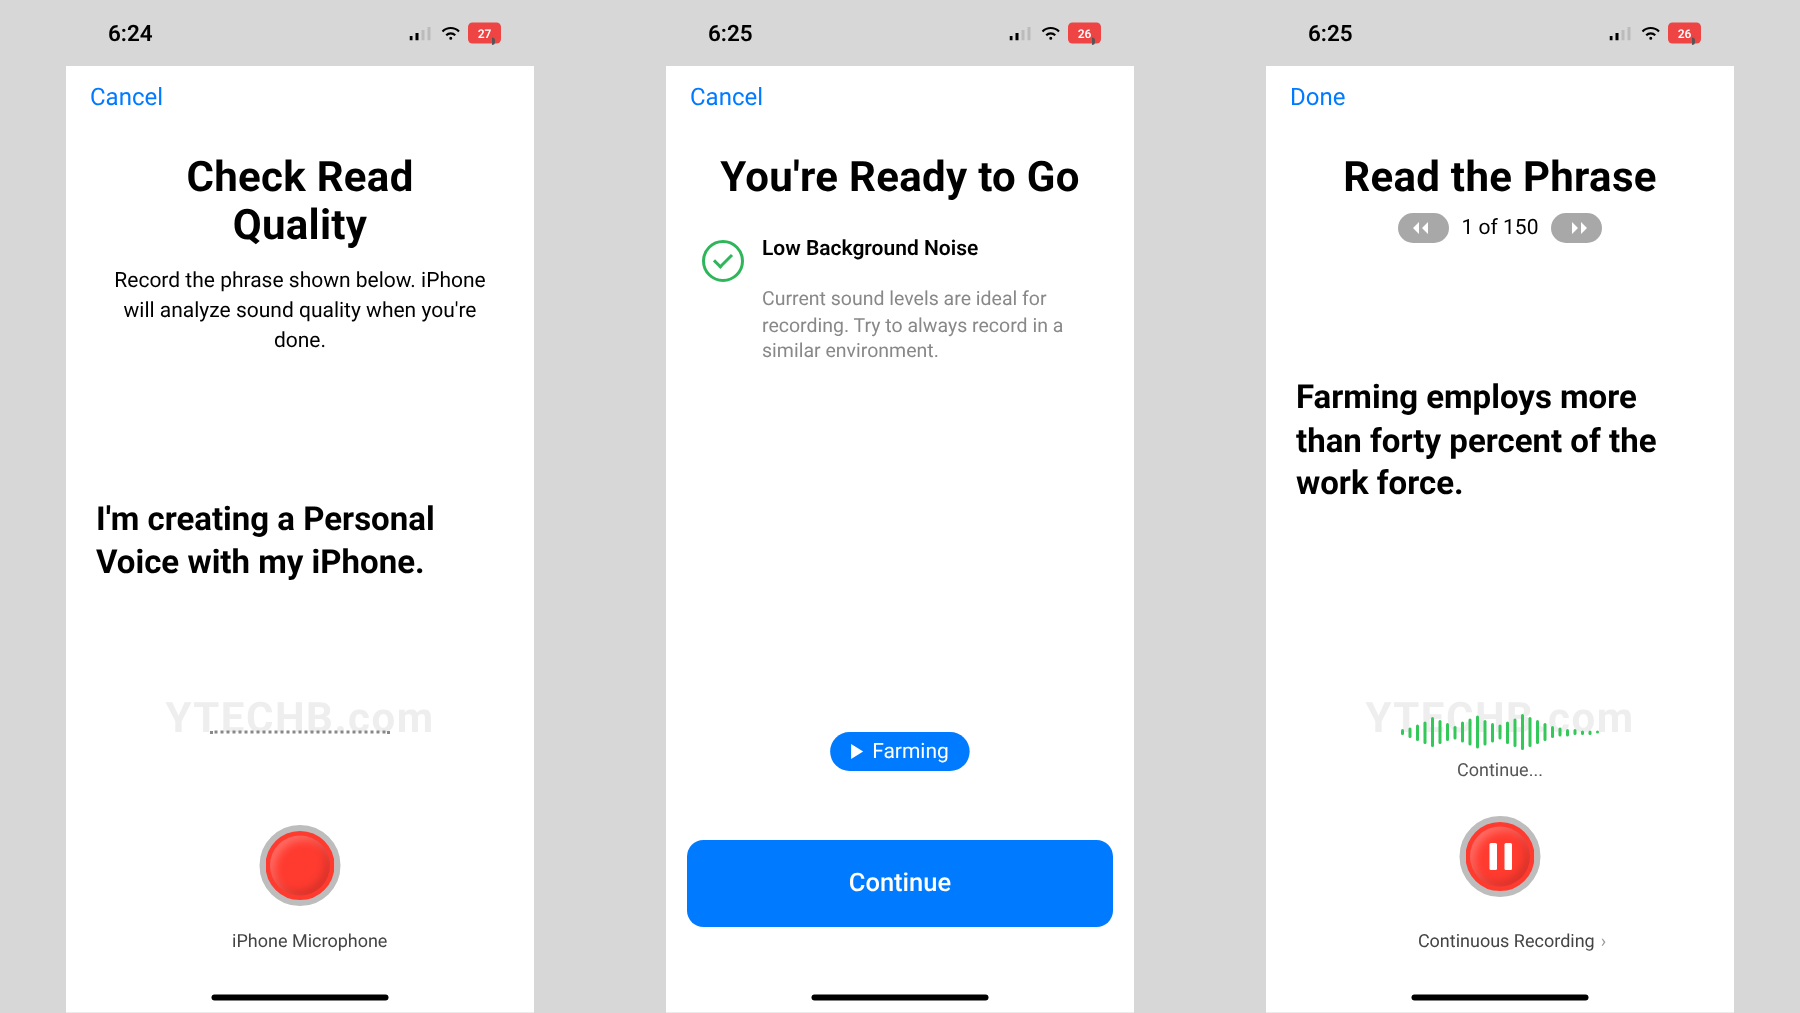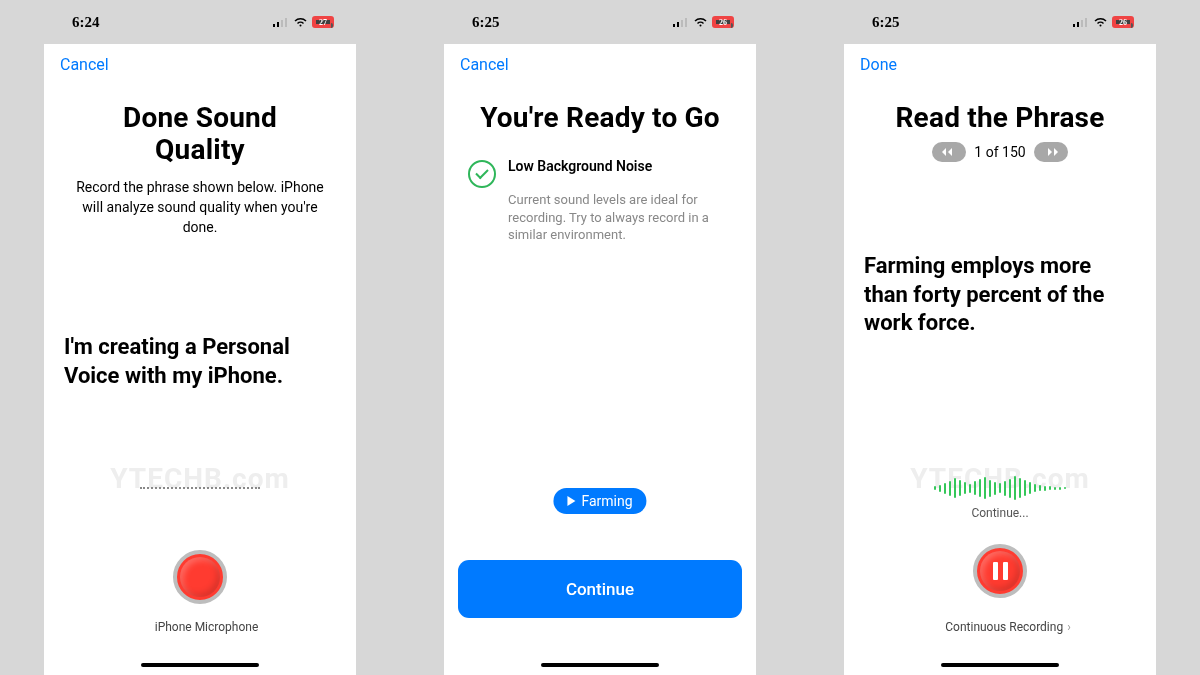--- a/index.html
+++ b/index.html
@@ -22,21 +22,20 @@
   }
   .status-bar {
     height: 44px;
     background: #d7d7d7;
     display: flex;
     justify-content: space-between;
     align-items: center;
     padding: 0 22px 0 28px;
     font-size: 15px;
     font-weight: 600;
-    font-family: Liberation Serif, serif;
   }
   .status-right { display: flex; align-items: center; gap: 4px; }
   .signal-icon, .wifi-icon, .battery-icon { display: inline-flex; align-items: center; }
   .nav-bar {
     height: 40px;
     display: flex;
     align-items: center;
     padding: 0 16px;
   }
   .nav-link {
@@ -219,21 +218,21 @@
   .cont-rec {
     position: absolute;
     top: 620px; left: 16px; right: 0;
     text-align: right;
     font-size: 12px; color: #444;
     display: flex; align-items: center; justify-content: center; gap: 4px;
   }
   .chev { font-size: 12px; color: #999; }
   .battery-box {
     width: 22px; height: 12px;
-    border: 4px solid #ef4444; border-radius: 3px;
+    border: 7px solid #ef4444; border-radius: 3px;
     position: relative;
     background: #404040;
     color: #fff;
     font-size: 8px;
     display: flex; align-items: center; justify-content: center;
     font-weight: 600;
   }
   .battery-box::after {
     content:""; position:absolute; right:-3px; top:3px;
     width:2px; height:5px; background:#555; border-radius:0 2px 2px 0;
@@ -259,21 +258,21 @@
             <path d="M7.5 9.5a1 1 0 100-2 1 1 0 000 2zM4 6a5 5 0 017 0l-1 1a3.5 3.5 0 00-5 0zM1.5 3.5a8.5 8.5 0 0112 0l-1 1a7 7 0 00-10 0z" fill="#000"></path>
           </svg>
         </span>
       <span class="battery-box">27</span>
     </span>
   </div>
   <div class="nav-bar">
     <span class="nav-link">Cancel</span>
   </div>
   <div class="content">
-    <h1 class="title">Done Sound Quality</h1>
+    <h1 class="title">Check Read Quality</h1>
     <p class="subtitle">Record the phrase shown below. iPhone will analyze sound quality when you're done.</p>
     <p class="phrase-1">I'm creating a Personal Voice with my iPhone.</p>
   </div>
   <div class="watermark wm1">YTECHB.com</div>
   <div class="dotted-line"></div>
   <div class="record-btn">
     <div class="record-inner"></div>
   </div>
   <div class="mic-label">iPhone Microphone</div>
   <div class="home-indicator"></div>

